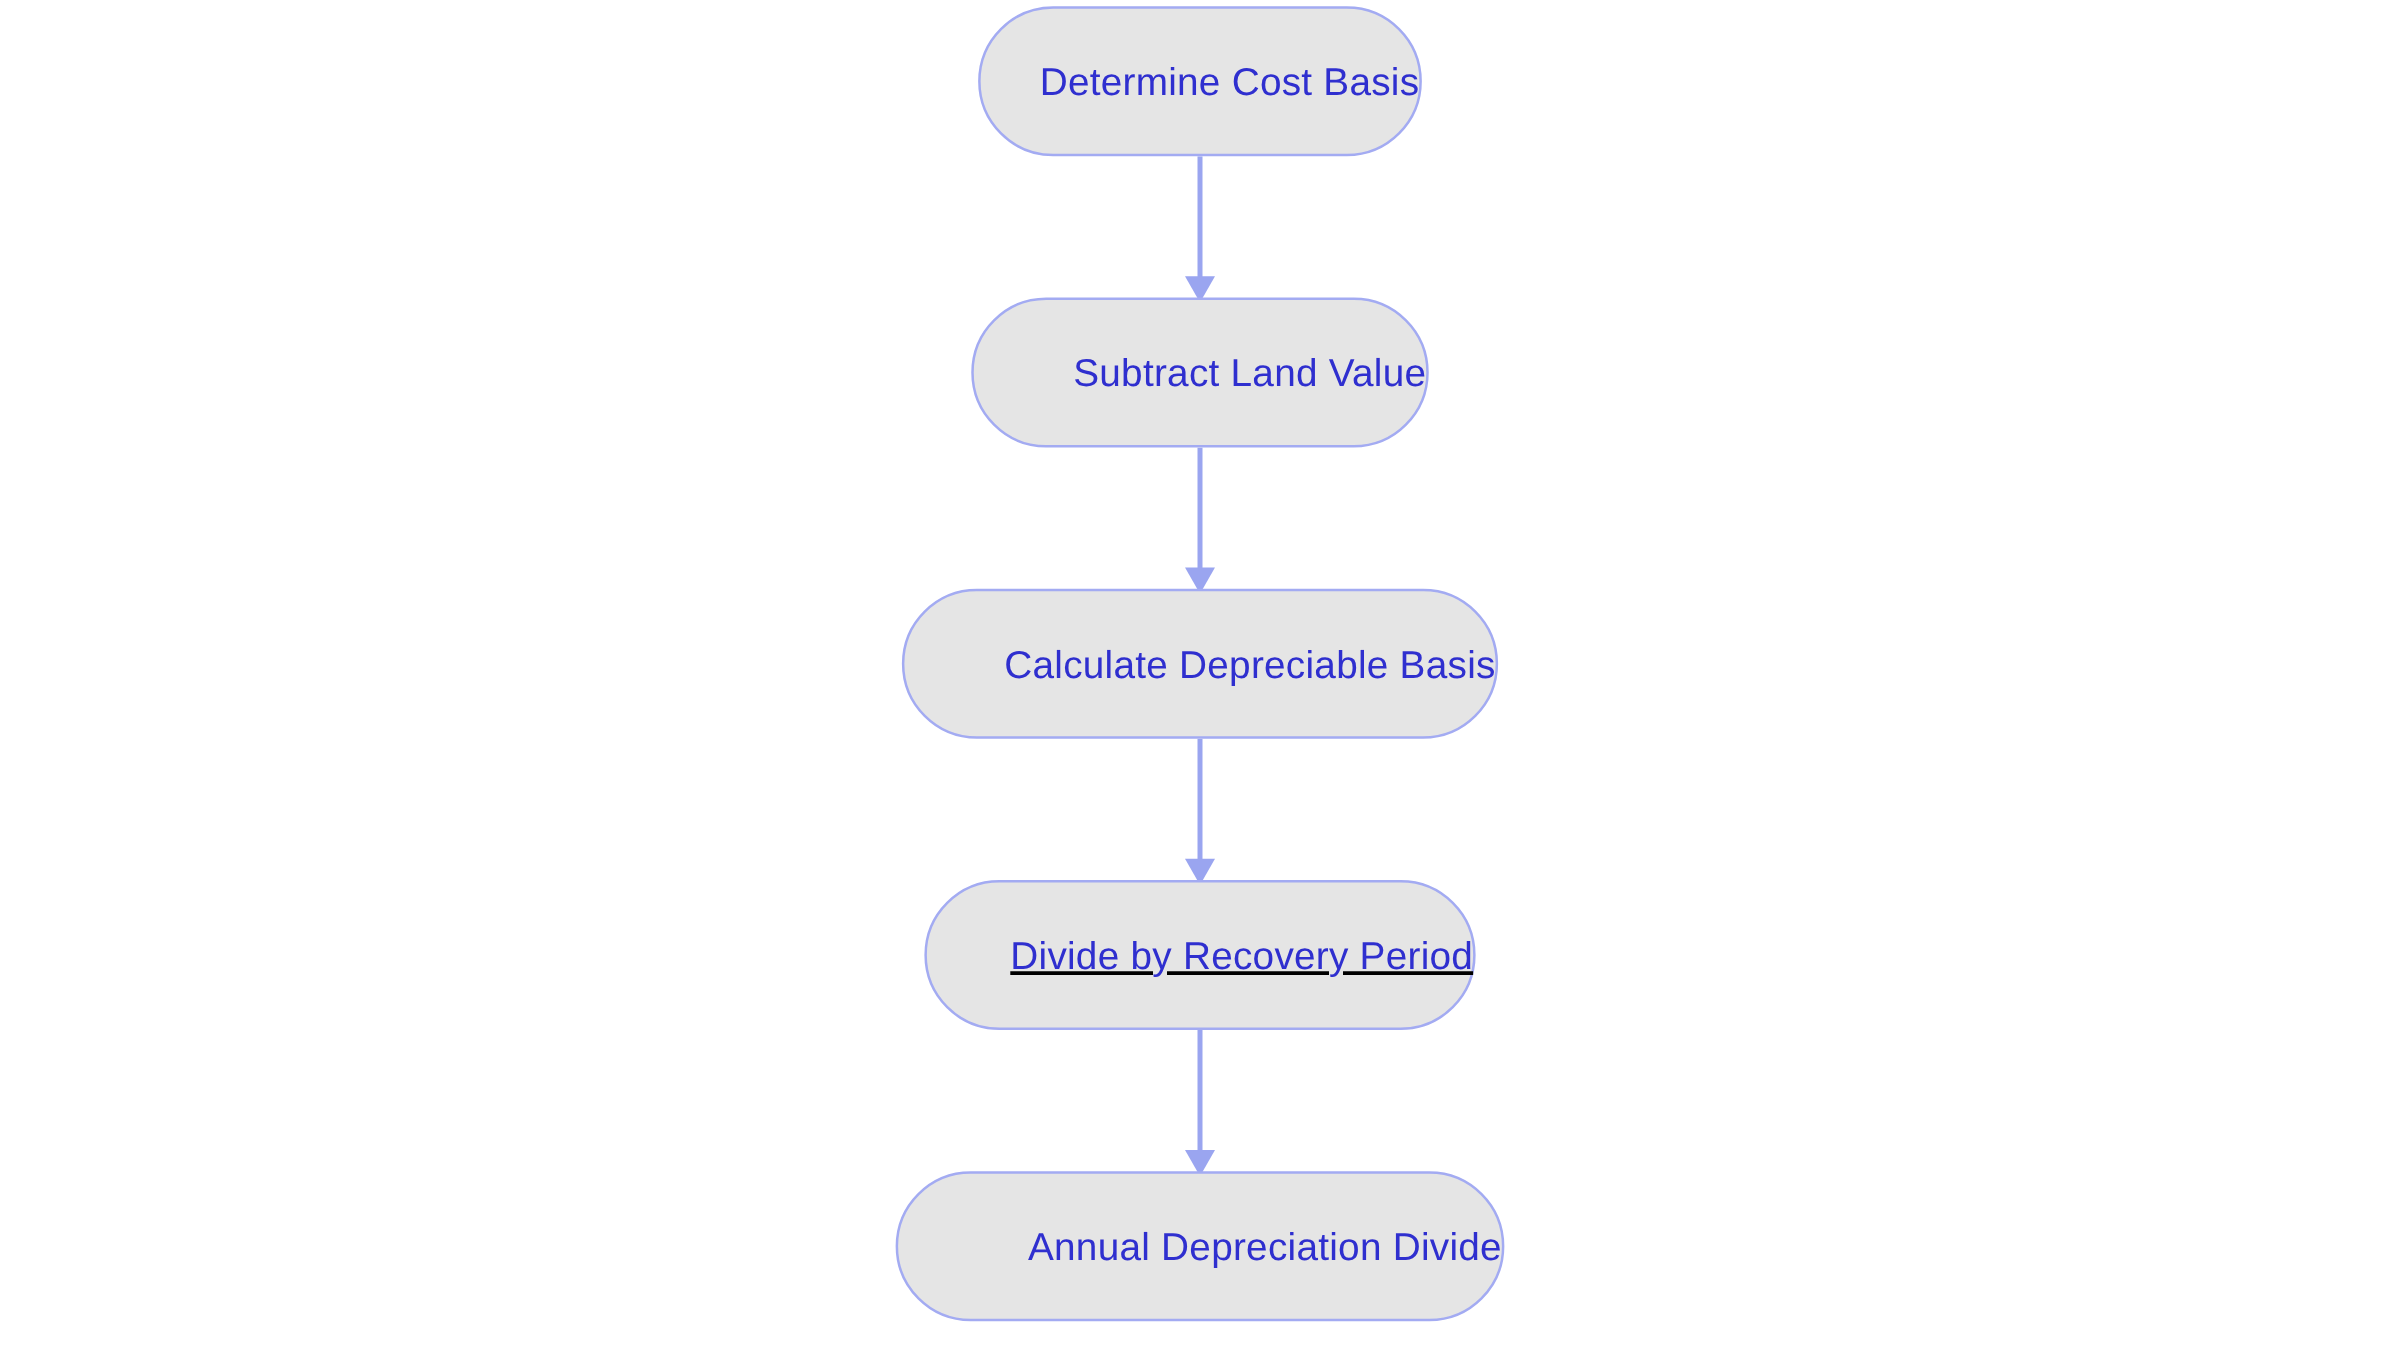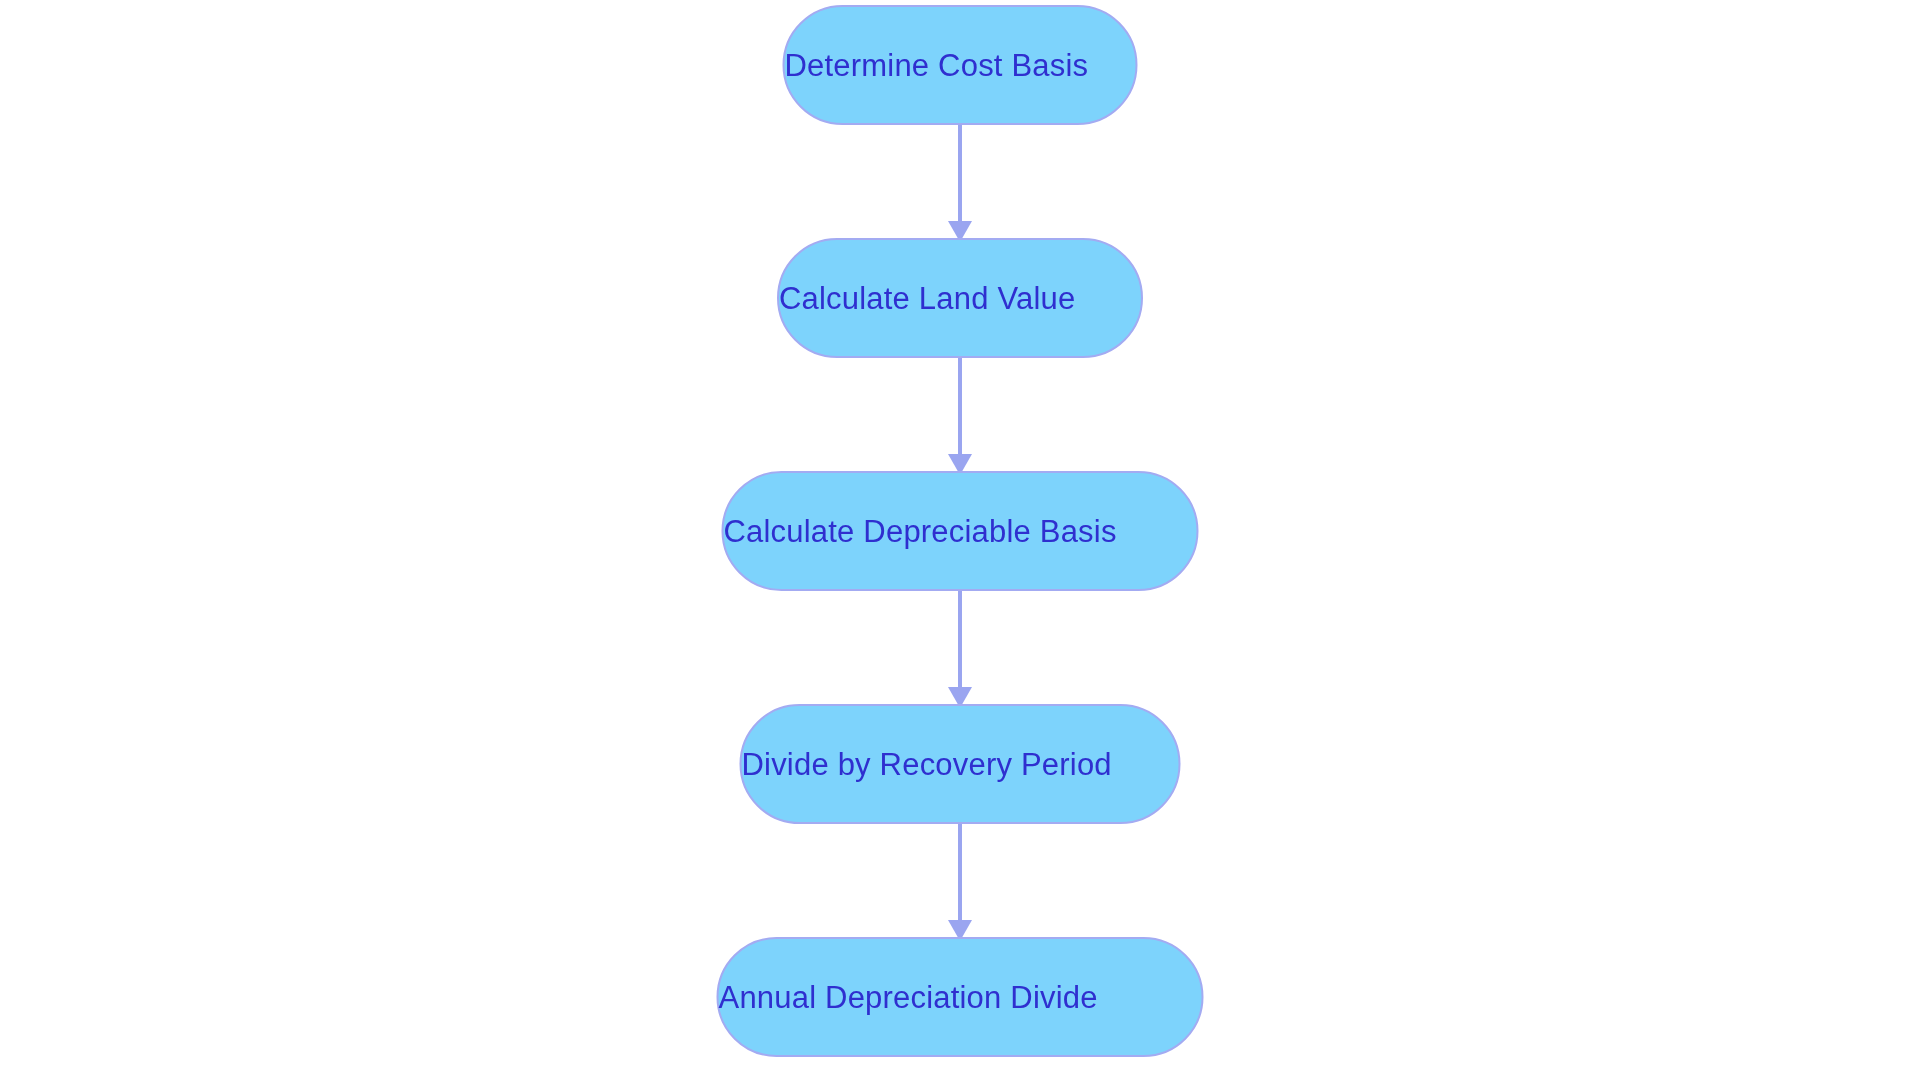--- a/index.html
+++ b/index.html
@@ -21,42 +21,42 @@
     background: #ffffff;
   }
 
   .node {
     position: absolute;
     left: 50%;
     transform: translateX(-50%);
     box-sizing: border-box;
     height: 120px;
     border-radius: 60px;
-    background: #7dd3fc;
+    background: #e5e5e5;
     border: 2px solid #a3abf2;
     display: flex;
     align-items: center;
-    justify-content: flex-start;
+    justify-content: flex-end;
     user-select: none;
   }
 
   .node-label {
     font-family: "Liberation Sans", sans-serif;
     font-size: 31px;
     font-weight: 400;
     color: #2f2fcf;
     letter-spacing: 0.2px;
     white-space: nowrap;
     line-height: 1;
   }
 
   .node-1 { top: 5px;   width: 355px; }
   .node-2 { top: 238px; width: 366px; }
   .node-3 { top: 471px; width: 477px; }
-  .node-4 { top: 704px; width: 441px; }
+  .node-4 { top: 704px; width: 441px; text-decoration: underline; }
   .node-5 { top: 937px; width: 487px; }
 
   .connector {
     position: absolute;
     left: 50%;
     transform: translateX(-50%);
     width: 40px;
     height: 117px;
     pointer-events: none;
   }
@@ -77,21 +77,21 @@
   </div>
 
   <div class="connector conn-1">
     <svg viewBox="0 0 40 117" xmlns="http://www.w3.org/2000/svg">
       <line x1="20" y1="0" x2="20" y2="98" stroke="#9aa5f0" stroke-width="4"></line>
       <polygon points="8,96 32,96 20,117" fill="#9aa5f0"></polygon>
     </svg>
   </div>
 
   <div class="node node-2">
-    <span class="node-label">Calculate Land Value</span>
+    <span class="node-label">Subtract Land Value</span>
   </div>
 
   <div class="connector conn-2">
     <svg viewBox="0 0 40 117" xmlns="http://www.w3.org/2000/svg">
       <line x1="20" y1="0" x2="20" y2="98" stroke="#9aa5f0" stroke-width="4"></line>
       <polygon points="8,96 32,96 20,117" fill="#9aa5f0"></polygon>
     </svg>
   </div>
 
   <div class="node node-3">

